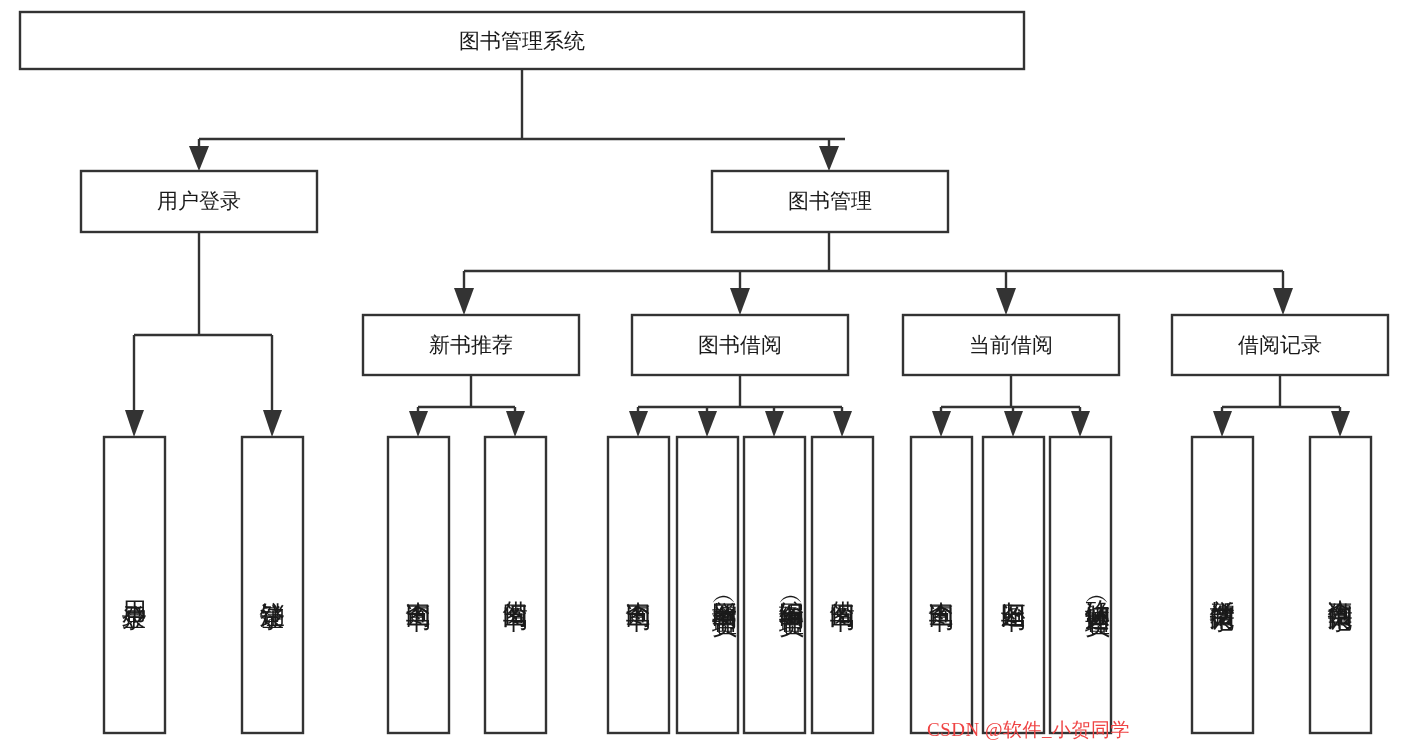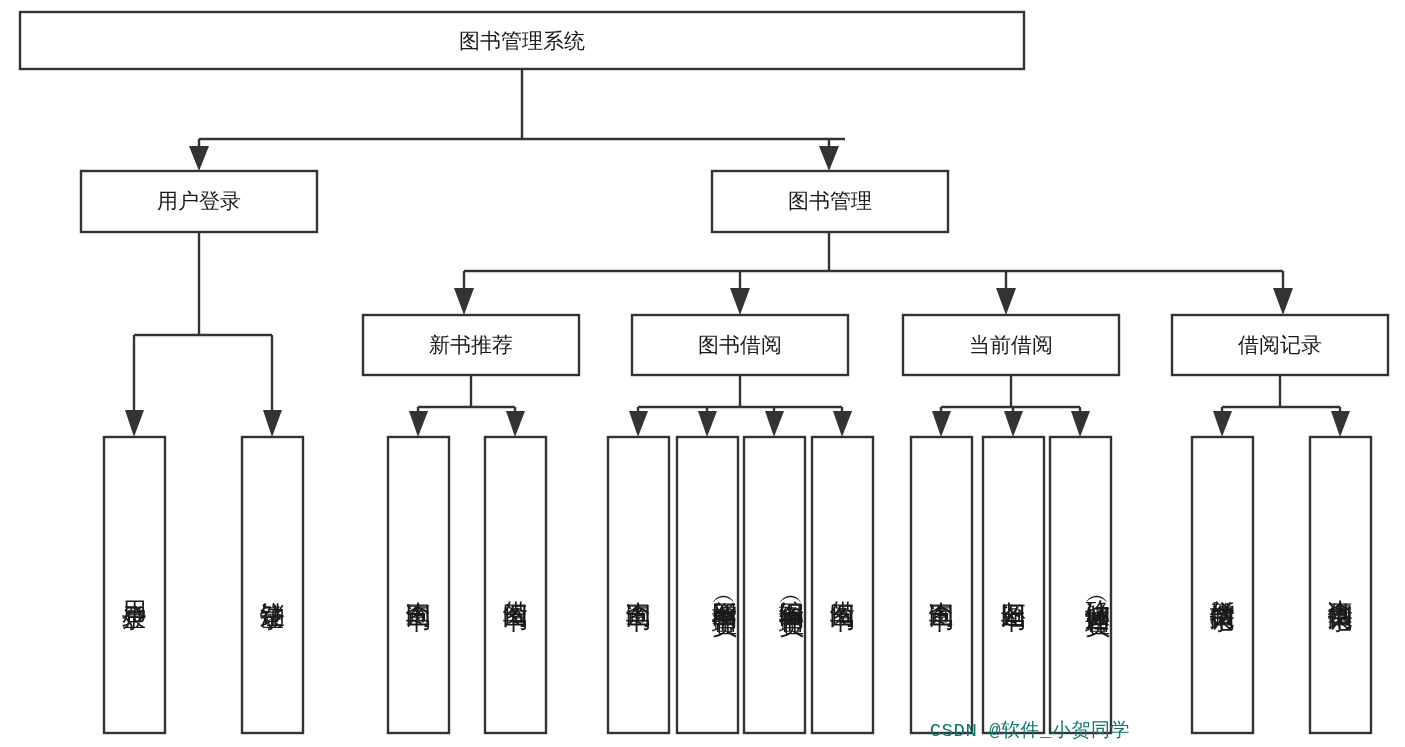--- a/index.html
+++ b/index.html
@@ -60,23 +60,23 @@
     line-height: 1.05;
     letter-spacing: 2px;
     color: #1a1a1a;
     white-space: nowrap;
     pointer-events: none;
   }
   .watermark {
     position: absolute;
     right: 12px;
     bottom: 4px;
-    font-family: Liberation Mono, monospace;
+    font-family: Liberation Serif, serif;
     font-size: 19px;
-    color: #0f766e;
+    color: #ef4444;
     letter-spacing: 0.5px;
     white-space: nowrap;
     margin-left: 28px;
   }
 </style>
 </head>
 <body>
 
 <div id="diagram-root">
 

